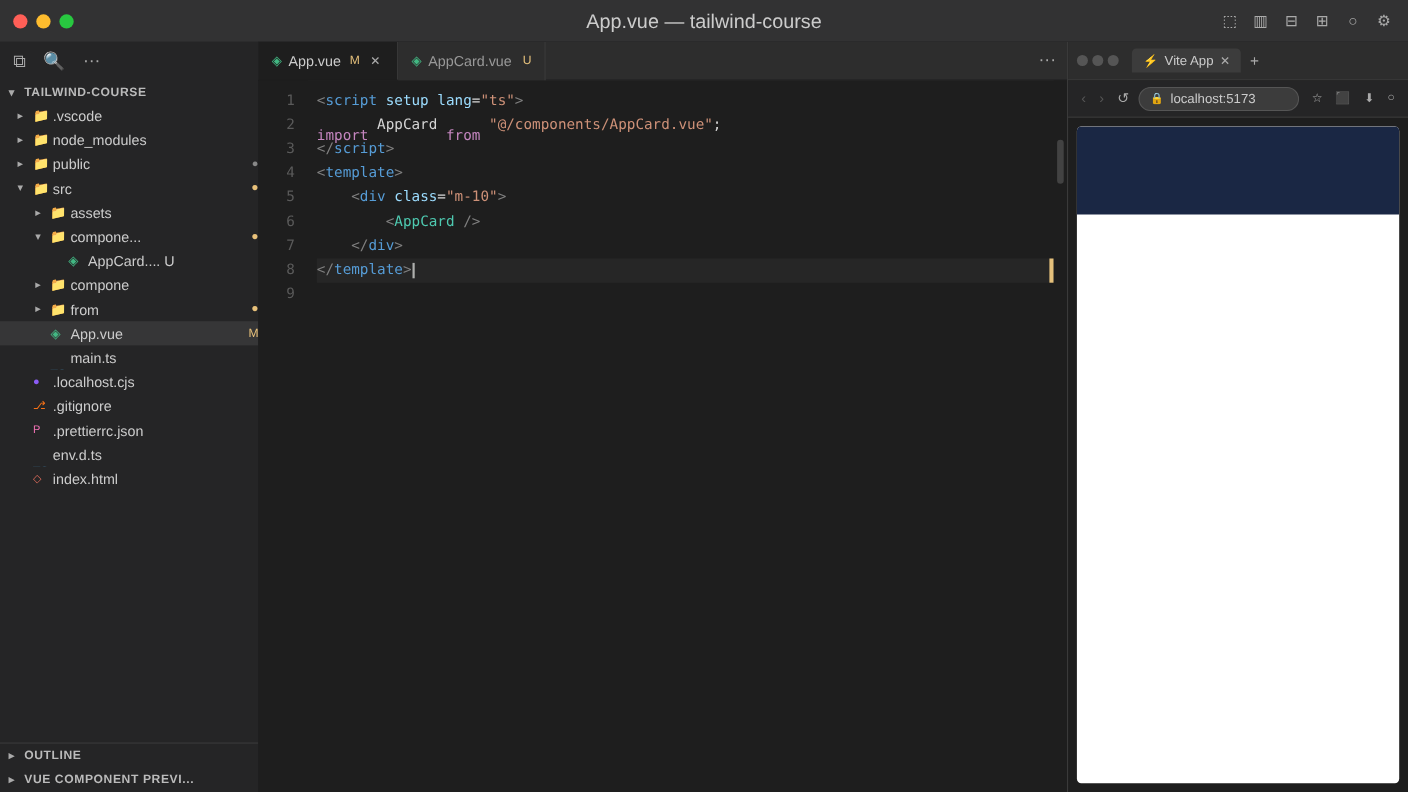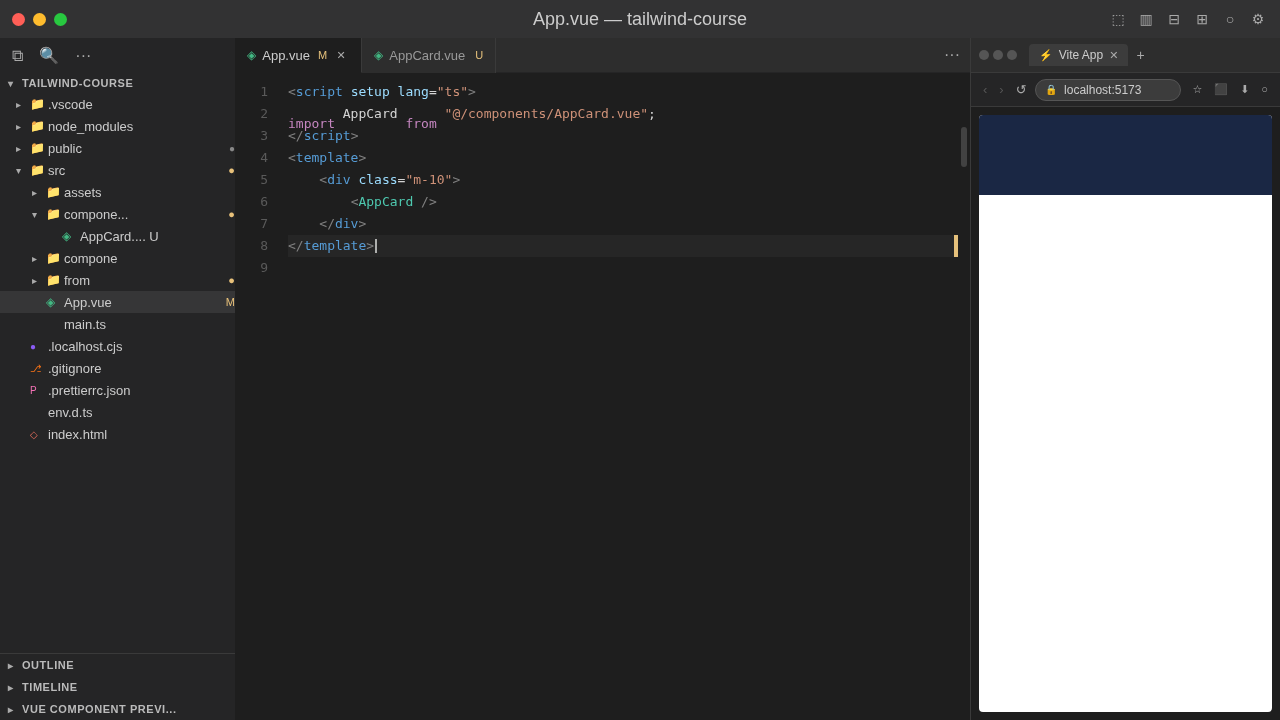--- a/index.html
+++ b/index.html
@@ -514,24 +514,20 @@
       </div>
     </div>
 
     <div class="bottom-panels">
       <div class="bottom-panel-header">
         <span class="chevron closed"></span>
         <span>OUTLINE</span>
       </div>
       <div class="bottom-panel-header">
         <span class="chevron closed"></span>
-        <span>TIMELINE</span>
-      </div>
-      <div class="bottom-panel-header">
-        <span class="chevron closed"></span>
         <span>VUE COMPONENT PREVI...</span>
       </div>
     </div>
   </div>
 
   <div class="editor-area">
 
     <div class="tabs-bar">
       <div class="tab active">
         <span class="tab-vue-icon">◈</span>

